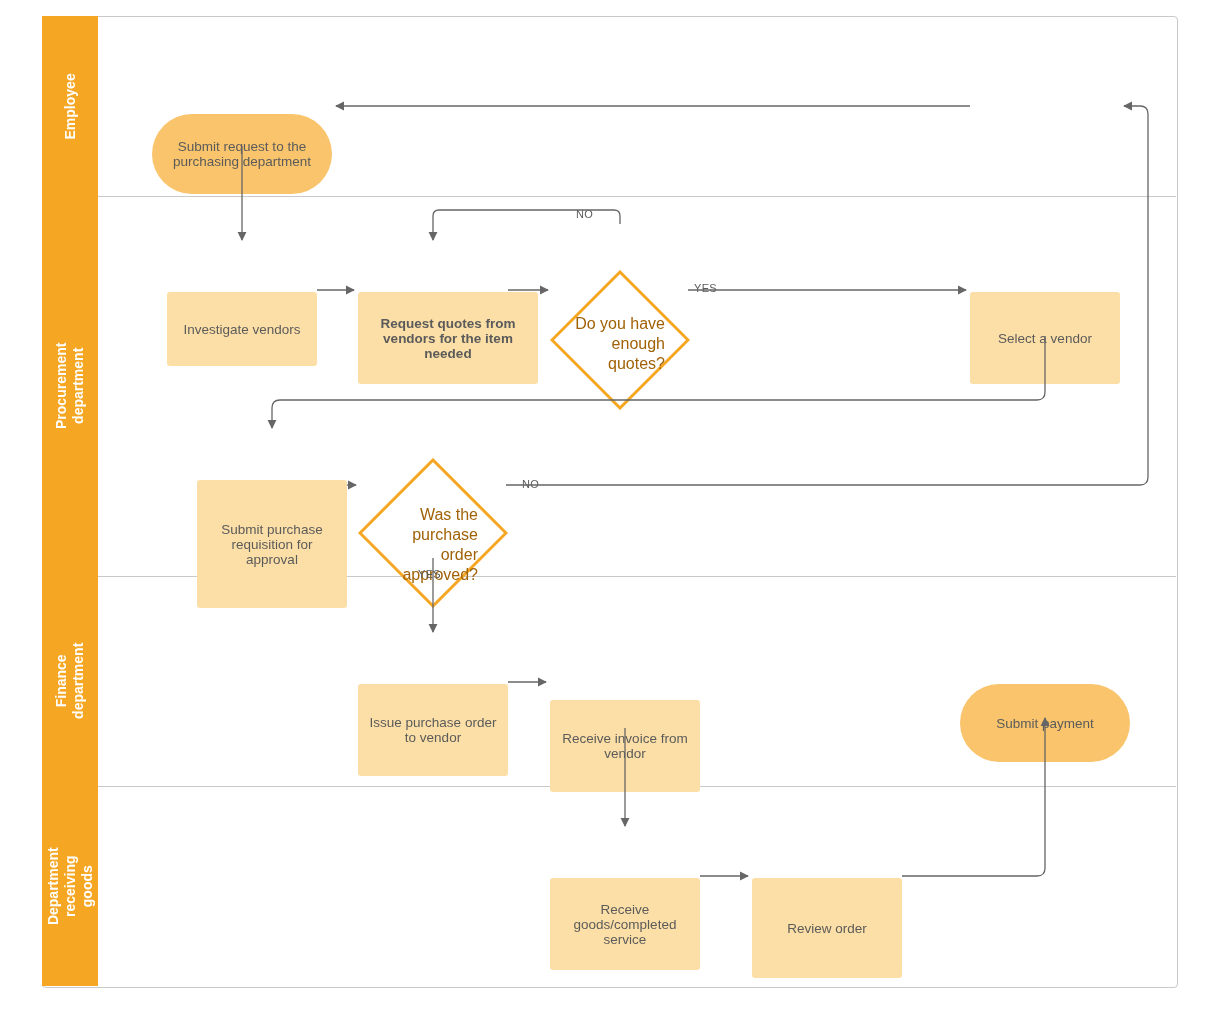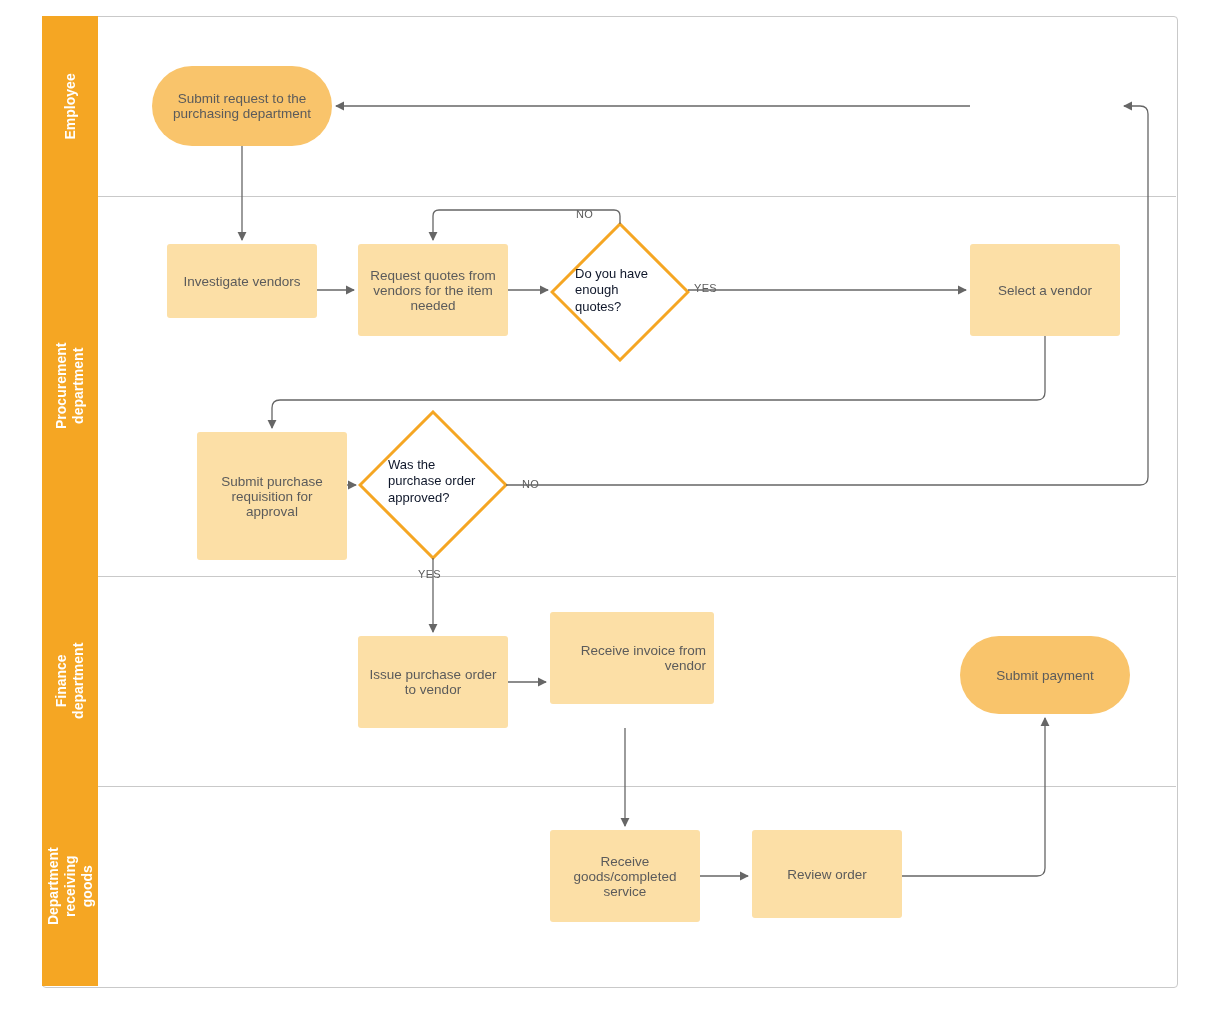--- a/index.html
+++ b/index.html
@@ -58,43 +58,44 @@
   .node {
     position: absolute;
     display: flex;
     align-items: center;
     justify-content: center;
     text-align: center;
     font-size: 13.5px;
     color: #5b5b5b;
     padding: 6px 8px;
     box-sizing: border-box;
+    margin-top: 48px;
   }
   .rect {
     background: #FCDFA6;
     border-radius: 3px;
   }
   .terminator {
     background: #F9C46B;
     border-radius: 40px;
   }
   .diamond {
     width: 0; height: 0; 
     padding: 0;
   }
   .diamond svg {
     position: absolute;
     left: 0; top: 0;
   }
   .diamond .dtext {
     position: absolute;
     width: 90px;
-    text-align: left;
-    font-size: 13px;
-    color: #0f172a;
+    text-align: right;
+    font-size: 16px;
+    color: #a16207;
     line-height: 1.25;
   }
   .edge-label {
     position: absolute;
     font-size: 11px;
     color: #5b5b5b;
     letter-spacing: 0.3px;
   }
   svg.edges {
     position: absolute;
@@ -128,21 +129,21 @@
   <div class="lane-sep" style="top:576px;"></div>
   <div class="lane-sep" style="top:786px;"></div>
 
   <div class="node terminator" style="left:152px; top:66px; width:180px; height:80px;">
     <span>Submit request to the purchasing department</span>
   </div>
 
   <div class="node rect" style="left:167px; top:244px; width:150px; height:74px;">
     <span>Investigate vendors</span>
   </div>
-  <div class="node rect" style="left:358px; top:244px; width:150px; height:92px;">
+  <div class="node rect" style="left:358px; top:244px; width:180px; height:92px;font-weight:bold;">
     <span>Request quotes from vendors for the item needed</span>
   </div>
 
   <div class="node diamond" style="left:550px; top:222px; width:140px; height:140px;">
     <svg width="140" height="140">
       <polygon points="70,2 138,70 70,138 2,70" fill="#FFFFFF" stroke="#F5A623" stroke-width="3"></polygon>
     </svg>
     <div class="dtext" style="left:25px; top:44px;">Do you have enough quotes?</div>
   </div>
 
@@ -157,31 +158,31 @@
   <div class="node diamond" style="left:358px; top:410px; width:150px; height:150px;text-decoration:underline;">
     <svg width="150" height="150">
       <polygon points="75,2 148,75 75,148 2,75" fill="#FFFFFF" stroke="#F5A623" stroke-width="3"></polygon>
     </svg>
     <div class="dtext" style="left:30px; top:47px;">Was the purchase order approved?</div>
   </div>
 
   <div class="node rect" style="left:358px; top:636px; width:150px; height:92px;">
     <span>Issue purchase order to vendor</span>
   </div>
-  <div class="node rect" style="left:550px; top:612px; width:164px; height:92px;text-align:right;">
+  <div class="node rect" style="left:550px; top:652px; width:150px; height:92px;">
     <span>Receive invoice from vendor</span>
   </div>
   <div class="node terminator" style="left:960px; top:636px; width:170px; height:78px;">
     <span>Submit payment</span>
   </div>
 
   <div class="node rect" style="left:550px; top:830px; width:150px; height:92px;">
     <span>Receive goods/completed service</span>
   </div>
-  <div class="node rect" style="left:752px; top:830px; width:150px; height:88px;">
+  <div class="node rect" style="left:752px; top:830px; width:150px; height:100px;">
     <span>Review order</span>
   </div>
 
   <div class="edge-label" style="left:576px; top:208px;">NO</div>
   <div class="edge-label" style="left:694px; top:282px;">YES</div>
   <div class="edge-label" style="left:522px; top:478px;">NO</div>
   <div class="edge-label" style="left:418px; top:568px;">YES</div>
 
   <svg class="edges">
     <defs>

